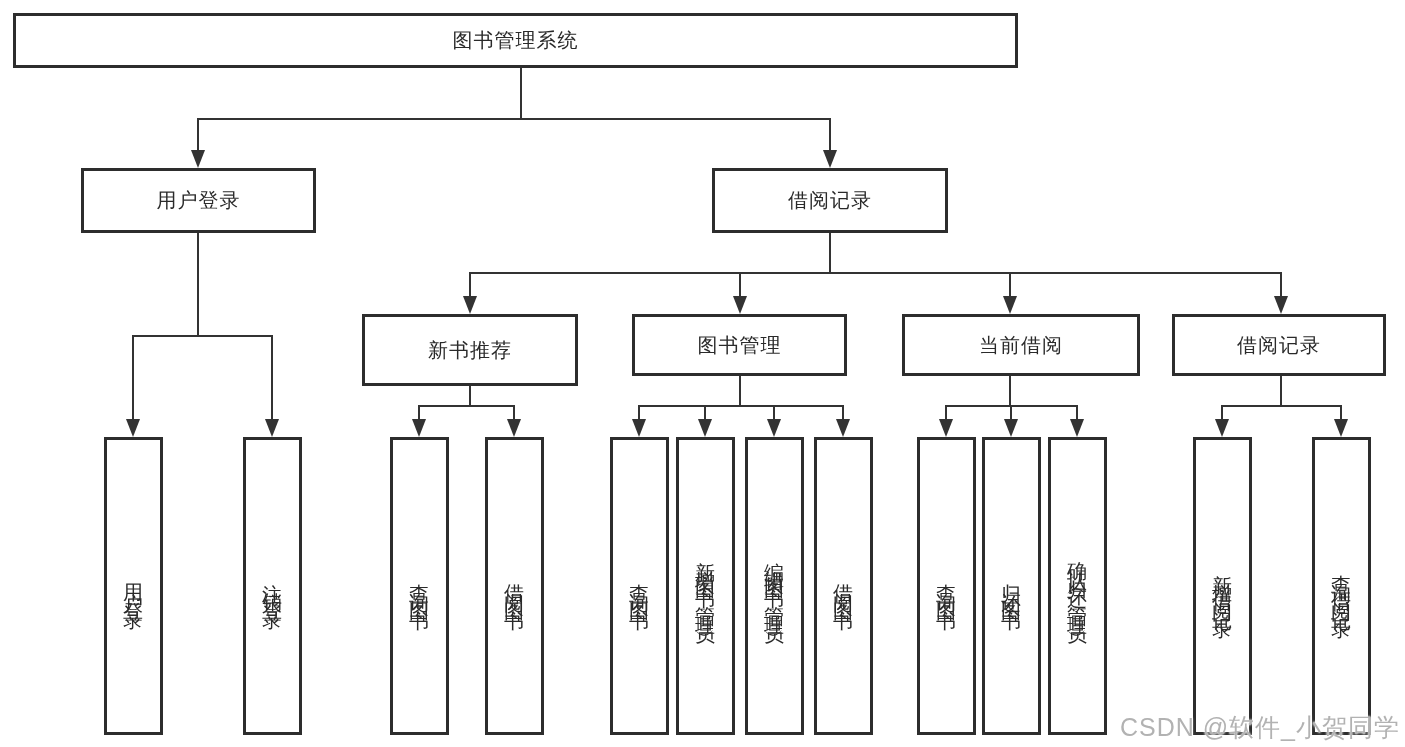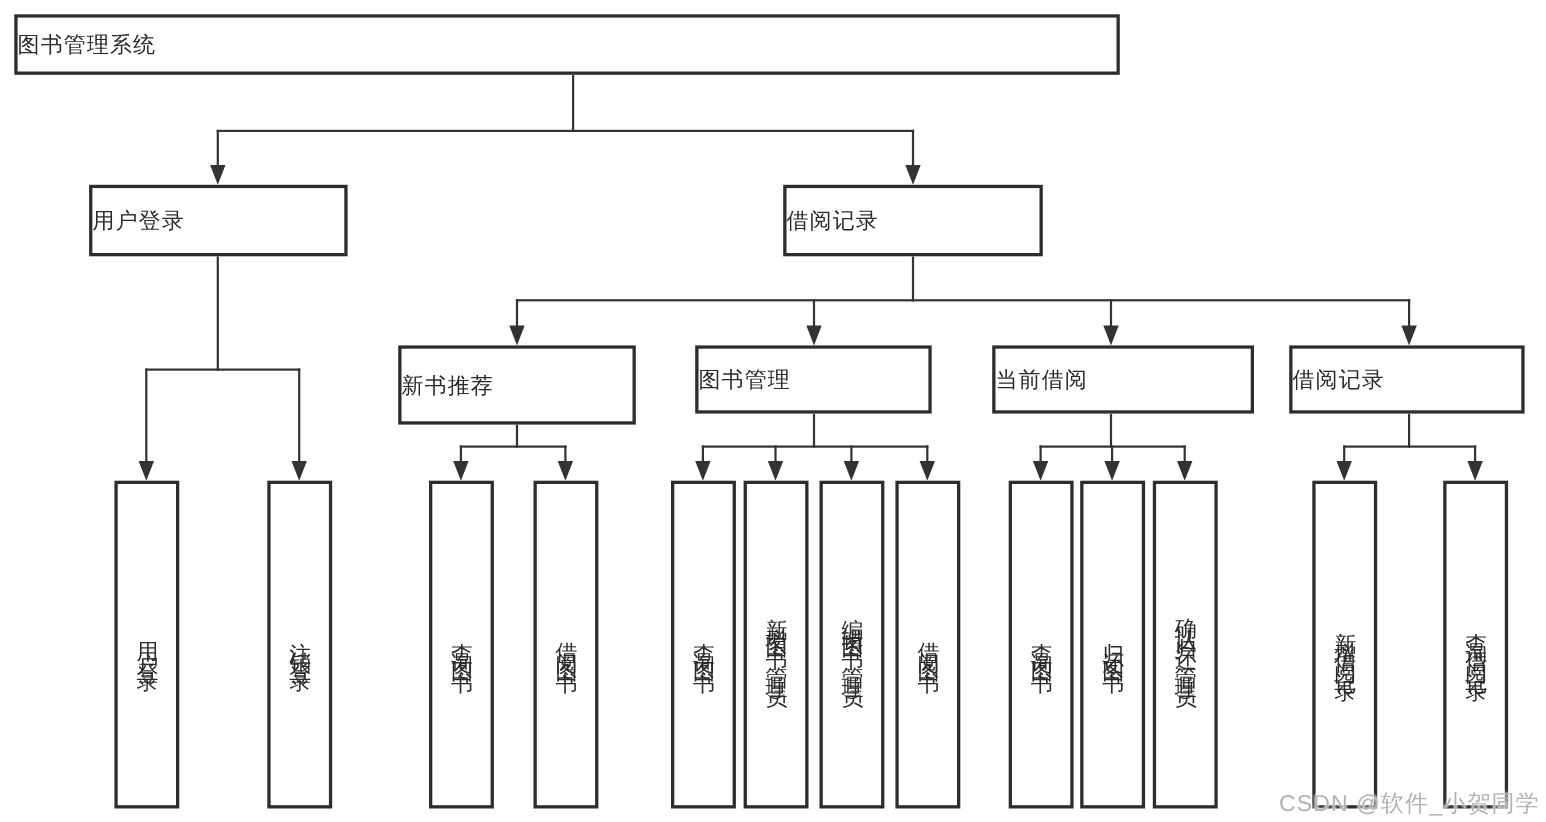--- a/index.html
+++ b/index.html
@@ -2,41 +2,41 @@
 <html><head>
 <meta charset="utf-8">
 <style>
   html,body { margin:0; padding:0; background:#fff; }
   .stage {
     position:relative; width:1405px; height:747px; background:#ffffff;
     overflow:hidden; font-family:"Liberation Sans", sans-serif;
   }
   .hbox {
     position:absolute; box-sizing:border-box; background:#ffffff;
-    border:3px solid #2d2d2d; display:flex; align-items:center; justify-content:flex-start;
+    border:3px solid #2d2d2d; display:flex; align-items:center; justify-content:center;
     font-size:20px; color:#2a2a2a; letter-spacing:1px; z-index:2;
   }
   .vbox {
     position:absolute; top:437px; width:59px; height:298px; box-sizing:border-box;
     background:#ffffff; border:3px solid #2d2d2d;
     display:flex; align-items:center; justify-content:center; z-index:2;
   }
   .vtext {
     writing-mode:vertical-rl; text-orientation:mixed;
     font-size:20px; letter-spacing:9px; color:#2a2a2a; line-height:1;
   }
   .line { position:absolute; background:#333333; z-index:1; }
   .arrow {
     position:absolute; width:0; height:0; z-index:1;
     border-left:7px solid transparent; border-right:7px solid transparent;
     border-top:18px solid #333333;
   }
   .watermark {
     position:absolute; right:5px; bottom:3px; z-index:5;
-    font-size:21px; color:#b2b2b2; letter-spacing:1px;
+    font-size:25px; color:#b2b2b2; letter-spacing:1px;
     text-shadow:0 0 3px #ffffff, 0 0 2px #ffffff;
   }
 </style>
 </head>
 <body>
 
 <div class="stage">
 
   <div class="hbox" style="left:13px; top:13px; width:1005px; height:55px;">
     <span>图书管理系统</span>

